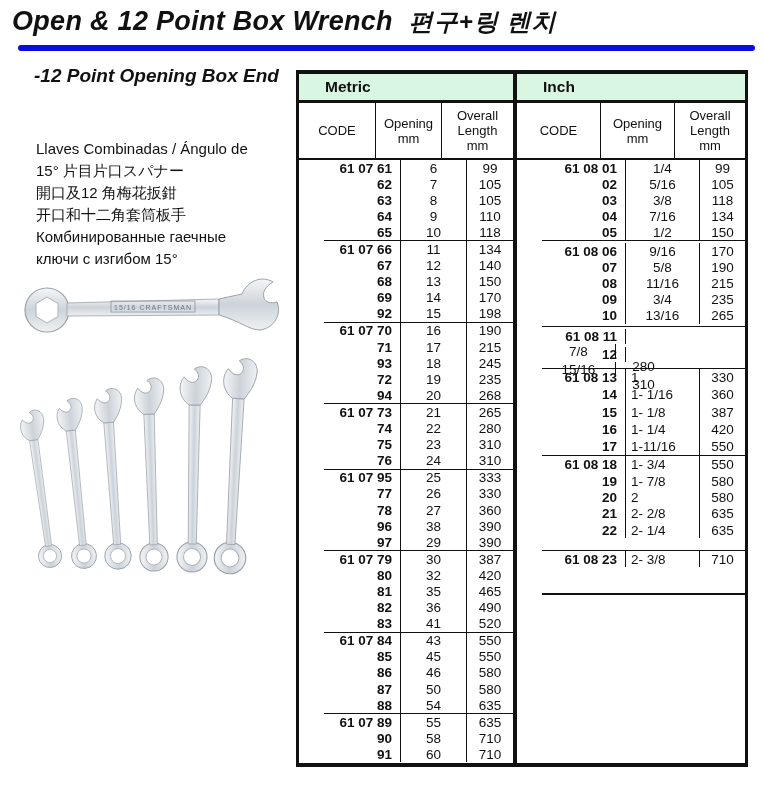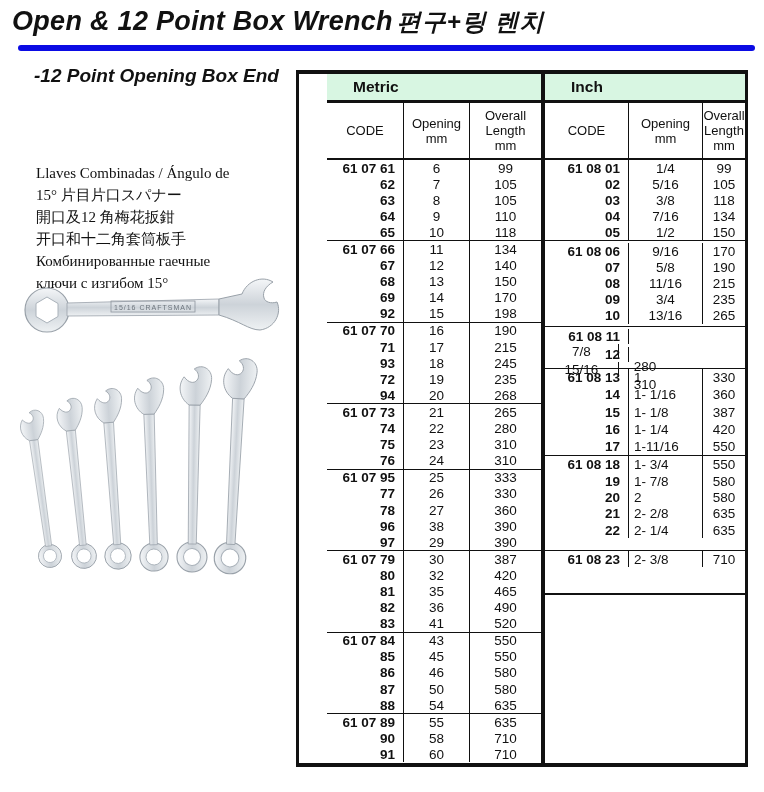--- a/index.html
+++ b/index.html
@@ -9,45 +9,45 @@
     position:relative;overflow:hidden;
     -webkit-font-smoothing:antialiased;
   }
   .page{position:absolute;inset:0;}
 
   
   .title{
     position:absolute;left:12px;top:6px;white-space:nowrap;
     font-weight:bold;font-style:italic;font-size:27px;letter-spacing:.3px;
   }
-  .title .ko{margin-left:4px;font-size:24px;letter-spacing:1px;}
+  .title .ko{margin-left:16px;font-size:24px;letter-spacing:1px;}
   .rule{
     position:absolute;left:18px;top:45px;width:737px;height:6px;
     background:var(--blue,#0b0be4);border-radius:3px;
   }
 
   
   .lp-head{
     position:absolute;left:34px;top:62px;
     font-weight:bold;font-style:italic;font-size:19px;line-height:27px;white-space:nowrap;
   }
   .lp-desc{
-    position:absolute;left:36px;top:162px;font-size:15px;line-height:22px;white-space:nowrap;font-family:Liberation Serif, serif;
+    position:absolute;left:36px;top:138px;font-size:15px;line-height:22px;white-space:nowrap;
   }
   .wrench-h{position:absolute;left:16px;top:274px;}
   .wrench-set{position:absolute;left:4px;top:356px;}
 
   
   .spec-table{
     position:absolute;left:296px;top:70px;width:452px;height:697px;
     border:3px solid #111;border-top-width:4px;border-bottom-width:4px;
     display:flex;box-sizing:border-box;background:#fff;
   }
   .section{display:flex;flex-direction:column;box-sizing:border-box;min-width:0;}
-  .sec-metric{width:214px;margin-left:28px;}
+  .sec-metric{width:214px;}
   .divider{width:4px;background:#111;flex:none;}
   .sec-inch{flex:1;}
 
   .sec-head{
     height:29px;flex:none;background:var(--green,#d8f6e2);
     border-bottom:3px solid #111;display:flex;align-items:center;
     padding-left:26px;font-weight:bold;font-size:15.5px;box-sizing:border-box;
   }
   .col-head{
     display:flex;flex:none;height:57px;border-bottom:2px solid #111;box-sizing:border-box;
@@ -58,21 +58,21 @@
   }
   .cell{box-sizing:border-box;min-width:0;}
   .c-code{border-right:1px solid #111;}
   .c-open{border-right:1px solid #111;}
   .c-len{flex:1;}
   .sec-metric .c-code{width:77px;}
   .sec-metric .c-open{width:66px;}
   .sec-inch  .c-code{width:84px;}
   .sec-inch  .c-open{width:74px;}
 
-  .blocks{flex:1;display:flex;flex-direction:column;overflow:hidden;}
+  .blocks{flex:1;display:flex;flex-direction:column;overflow:hidden;padding-left:25px;}
   .block{border-top:1px solid #111;}
   .block:first-child{border-top:none;}
   .trow{display:flex;height:16.1px;font-size:13.5px;}
   .trow .cell{display:flex;align-items:center;justify-content:center;}
   .trow .c-code{justify-content:flex-end;padding-right:8px;font-weight:bold;}
 
   
   .sec-inch .block:nth-child(2){padding:2px 0;}
   .sec-inch .block:nth-child(3){padding:2px 0;}
   .sec-inch .block:nth-child(3) .trow{height:18.5px;flex-direction:column;}

